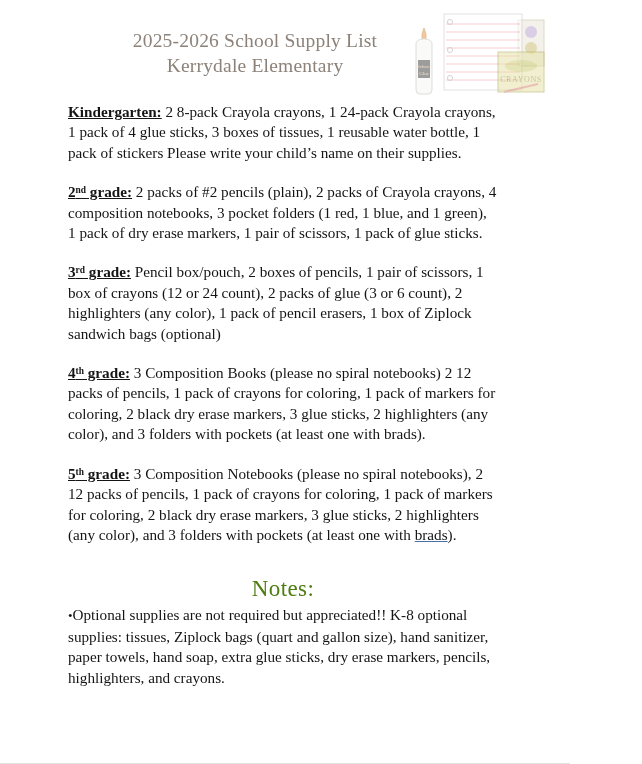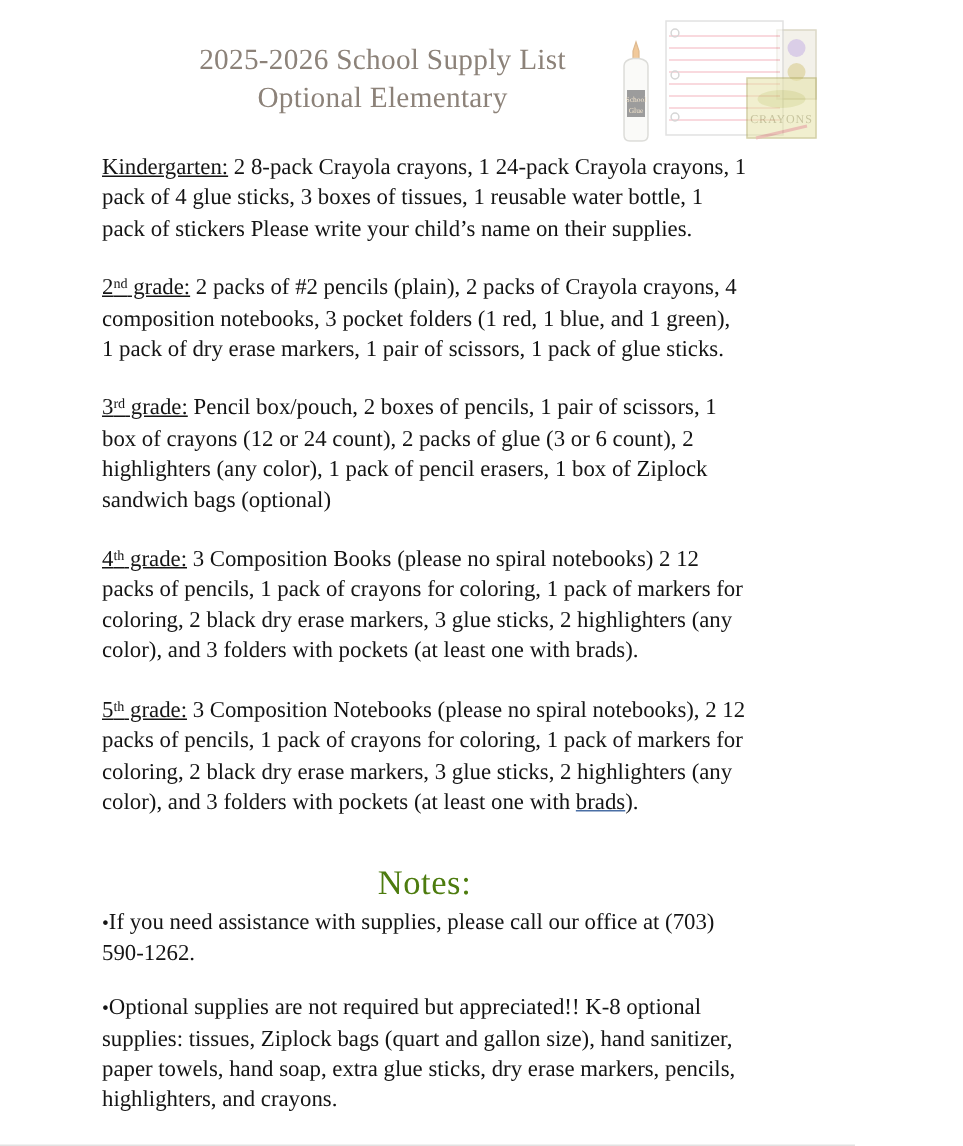--- a/index.html
+++ b/index.html
@@ -63,21 +63,21 @@
     font-family: "Liberation Serif", serif;
     font-size: 15.2px;
     line-height: 20.4px;
     text-align: left;
     color: #141414;
   }
   .grade-block:first-child {
     margin-top: 24px;
   }
   .grade-label {
-    font-weight: normal;
+    font-weight: bold;
     text-decoration: underline;
     font-family: "Liberation Serif", serif;
   }
   .grade-label sup {
     font-size: 0.62em;
     vertical-align: 0.42em;
     line-height: 0;
   }
   .grade-body { }
 
@@ -108,21 +108,21 @@
   }
 </style>
 </head>
 <body>
 
 <div id="page">
 
   <div class="header">
     <div class="title-block">
       <div class="doc-title">2025-2026 School Supply List</div>
-      <div class="doc-title">Optional Elementary</div>
+      <div class="doc-title">Kerrydale Elementary</div>
     </div>
 
     <div class="clipart">
       <svg width="158" height="92" viewBox="0 0 158 92" xmlns="http://www.w3.org/2000/svg">
 
         <g opacity="0.5">
           <rect x="112" y="14" width="26" height="46" fill="#e8e4d6" stroke="#b9b38f" stroke-width="1"></rect>
           <circle cx="125" cy="26" r="6" fill="#b79ed0"></circle>
           <circle cx="125" cy="42" r="6" fill="#c8b86a"></circle>
         </g>
@@ -180,22 +180,19 @@
     <p class="grade-block">
       <span class="grade-label"><span>4</span><sup>th</sup><span> grade:</span></span><span class="grade-body"> 3 Composition Books (please no spiral notebooks) 2 12 packs of pencils, 1 pack of crayons for coloring, 1 pack of markers for coloring, 2 black dry erase markers, 3 glue sticks, 2 highlighters (any color), and 3 folders with pockets (at least one with brads).</span>
     </p>
 
     <p class="grade-block">
       <span class="grade-label"><span>5</span><sup>th</sup><span> grade:</span></span><span class="grade-body"> 3 Composition Notebooks (please no spiral notebooks), 2 12 packs of pencils, 1 pack of crayons for coloring, 1 pack of markers for coloring, 2 black dry erase markers, 3 glue sticks, 2 highlighters (any color), and 3 folders with pockets (at least one with </span><span class="spellcheck">brads</span><span>).</span>
     </p>
 
     <div class="notes-heading">Notes:</div>
 
-    <p class="note-item">
-      <span class="bullet">•</span><span>If you need assistance with supplies, please call our office at (703) 590-1262.</span>
-    </p>
 
     <p class="note-item">
       <span class="bullet">•</span><span>Optional supplies are not required but appreciated!! K-8 optional supplies: tissues, Ziplock bags (quart and gallon size), hand sanitizer, paper towels, hand soap, extra glue sticks, dry erase markers, pencils, highlighters, and crayons.</span>
     </p>
 
   </div>
 </div>
 
 </body></html>

